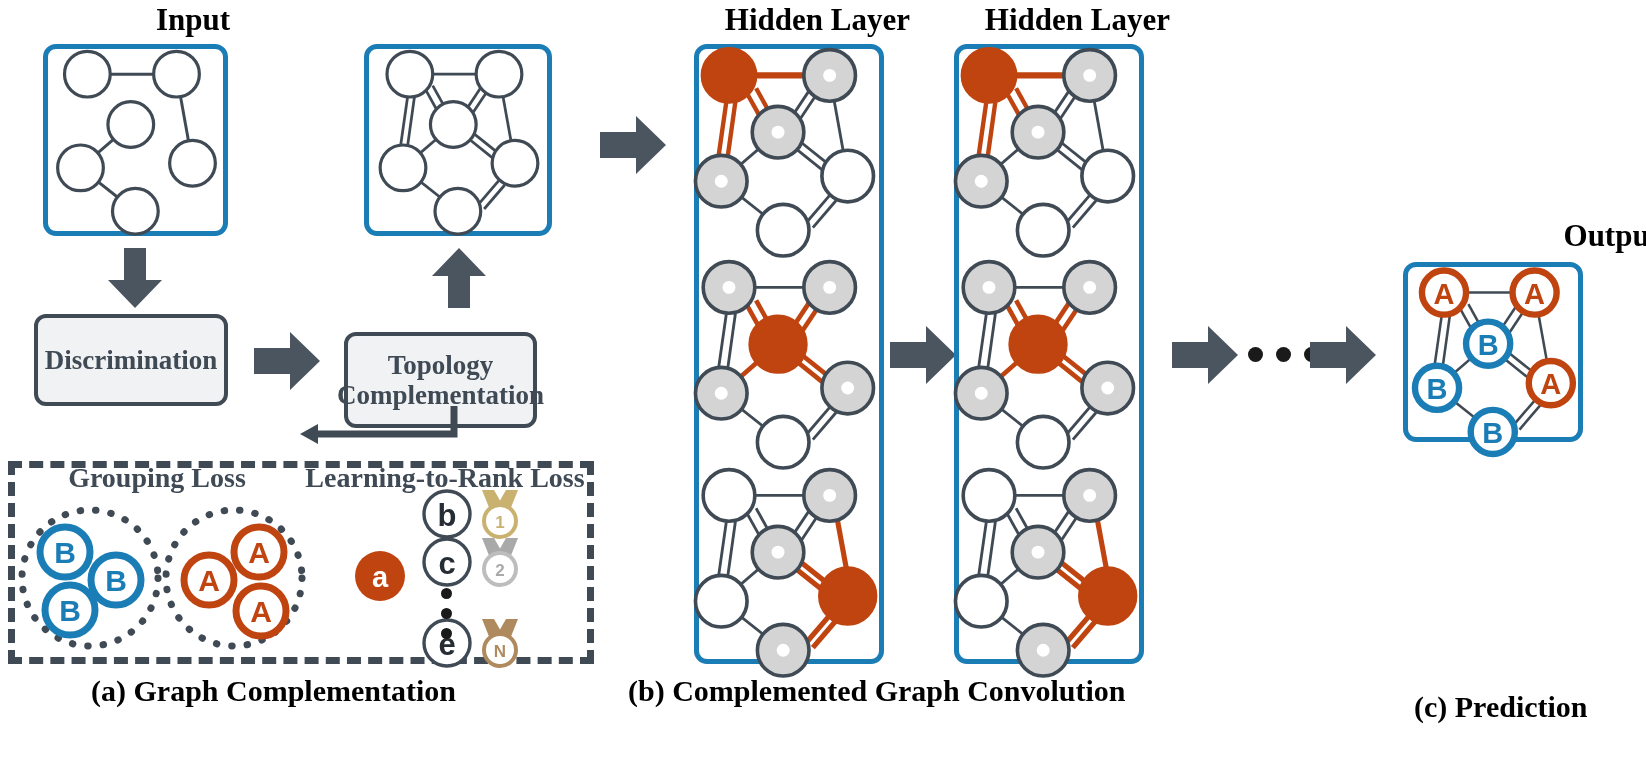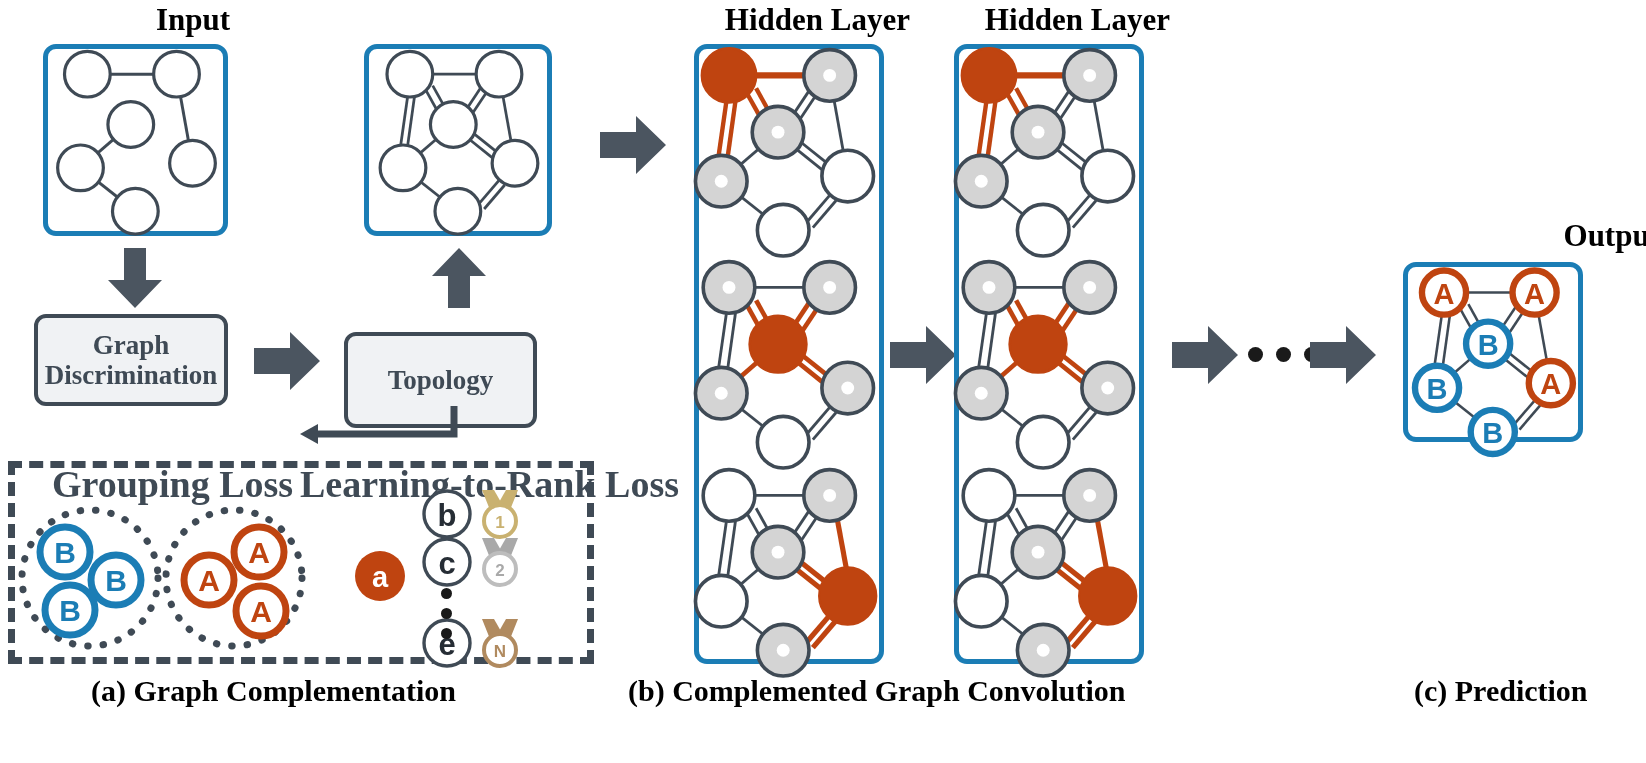--- a/index.html
+++ b/index.html
@@ -7,21 +7,21 @@
        font-family:"Liberation Serif","DejaVu Serif",serif;color:#3f4a55;}
   .abs{position:absolute;}
   .title{font-weight:bold;color:#000000;text-align:right;white-space:nowrap;}
   .hdr{font-size:31px;}
   .caption{font-weight:bold;color:#000000;font-size:30px;white-space:nowrap;margin-left:16px;}
   .bluebox{position:absolute;border:5px solid #1b7db5;border-radius:13px;background:#ffffff;box-sizing:border-box;}
   .procbox{position:absolute;border:4px solid #3f4a55;border-radius:12px;background:#f0f2f4;
            box-sizing:border-box;display:flex;align-items:center;justify-content:center;
            text-align:center;font-weight:bold;font-size:27px;line-height:1.12;color:#3f4a55;}
   .dashbox{position:absolute;border:7px dashed #3f4a55;box-sizing:border-box;background:transparent;}
-  .lossttl{font-weight:bold;font-size:38px;color:#3f4a55;white-space:nowrap;text-align:center;}
+  .lossttl{font-weight:bold;font-size:28px;color:#3f4a55;white-space:nowrap;text-align:center;}
   svg{position:absolute;overflow:visible;}
   .nodelbl{font-weight:bold;text-anchor:middle;dominant-baseline:central;
            font-family:"Liberation Sans","DejaVu Sans",sans-serif;}
   .arrowwrap{position:absolute;}
   .dot3{position:absolute;display:flex;gap:13px;align-items:center;}
   .dot3 i{width:15px;height:15px;border-radius:50%;background:#1a1a1a;display:block;}
   .vdots{position:absolute;display:flex;flex-direction:column;gap:9px;align-items:center;}
   .vdots i{width:11px;height:11px;border-radius:50%;background:#1a1a1a;display:block;}
 </style>
 </head>
@@ -49,34 +49,34 @@
 </div>
 
 <div class="arrowwrap" style="left:104px;top:248px;">
   <svg width="62" height="62" viewBox="0 0 62 62">
     <polygon points="20,0 42,0 42,32 58,32 31,60 4,32 20,32" fill="#4b5560"></polygon>
   </svg>
 </div>
 
 <div class="procbox" style="left:34px;top:314px;width:194px;height:92px;">
   <div>
-    <div>Graph</div>
     <div>Discrimination</div>
   </div>
 </div>
 
 <div class="arrowwrap" style="left:254px;top:330px;">
   <svg width="68" height="62" viewBox="0 0 68 62">
     <polygon points="0,18 36,18 36,2 66,31 36,60 36,44 0,44" fill="#4b5560"></polygon>
   </svg>
 </div>
 
 <div class="procbox" style="left:344px;top:312px;width:193px;height:96px;margin-top:20px;">
   <div>
     <div>Topology</div>
+    <div>Complementation</div>
   </div>
 </div>
 
 <div class="arrowwrap" style="left:428px;top:248px;">
   <svg width="62" height="62" viewBox="0 0 62 62">
     <polygon points="20,60 42,60 42,28 58,28 31,0 4,28 20,28" fill="#4b5560"></polygon>
   </svg>
 </div>
 
 <div class="bluebox" style="left:364px;top:44px;width:188px;height:192px;">
@@ -465,13 +465,13 @@
       <text x="26" y="23" fill="#bf4410">A</text>
       <text x="104" y="23" fill="#bf4410">A</text>
       <text x="118" y="101" fill="#bf4410">A</text>
       <text x="64" y="67" fill="#1b7db5">B</text>
       <text x="20" y="105" fill="#1b7db5">B</text>
       <text x="68" y="143" fill="#1b7db5">B</text>
     </g>
   </svg>
 </div>
 
-<div class="abs caption" style="left:1398px;top:674px;">(c) Prediction</div>
+<div class="abs caption" style="left:1398px;top:690px;">(c) Prediction</div>
 
 </body></html>

